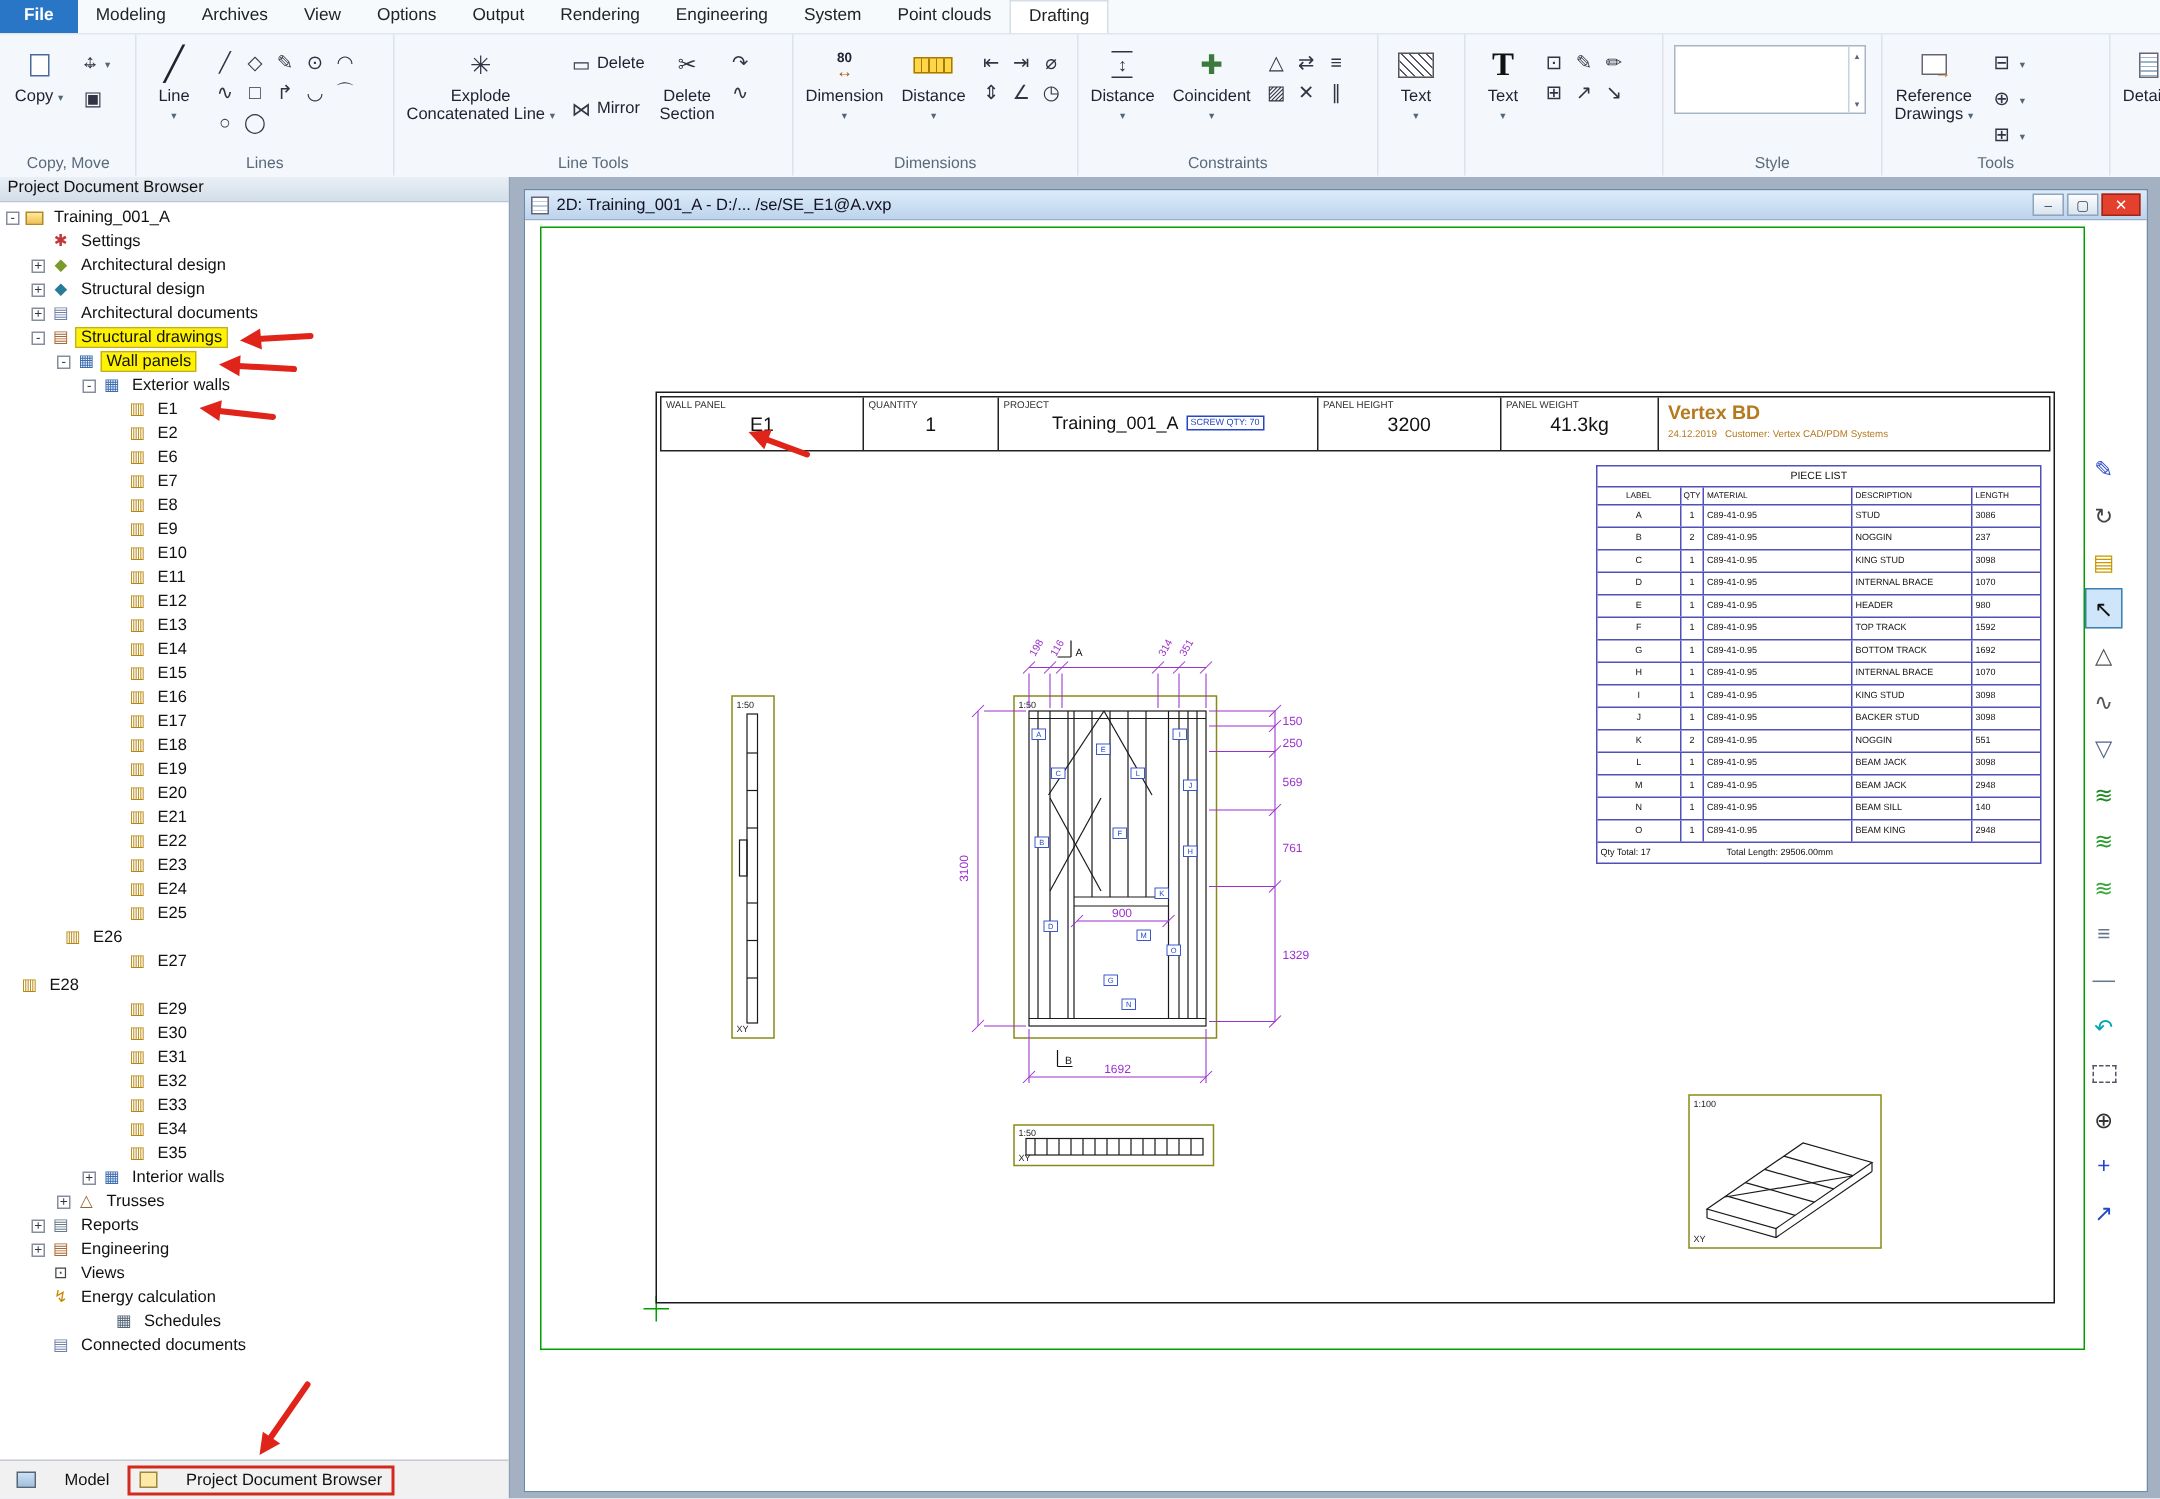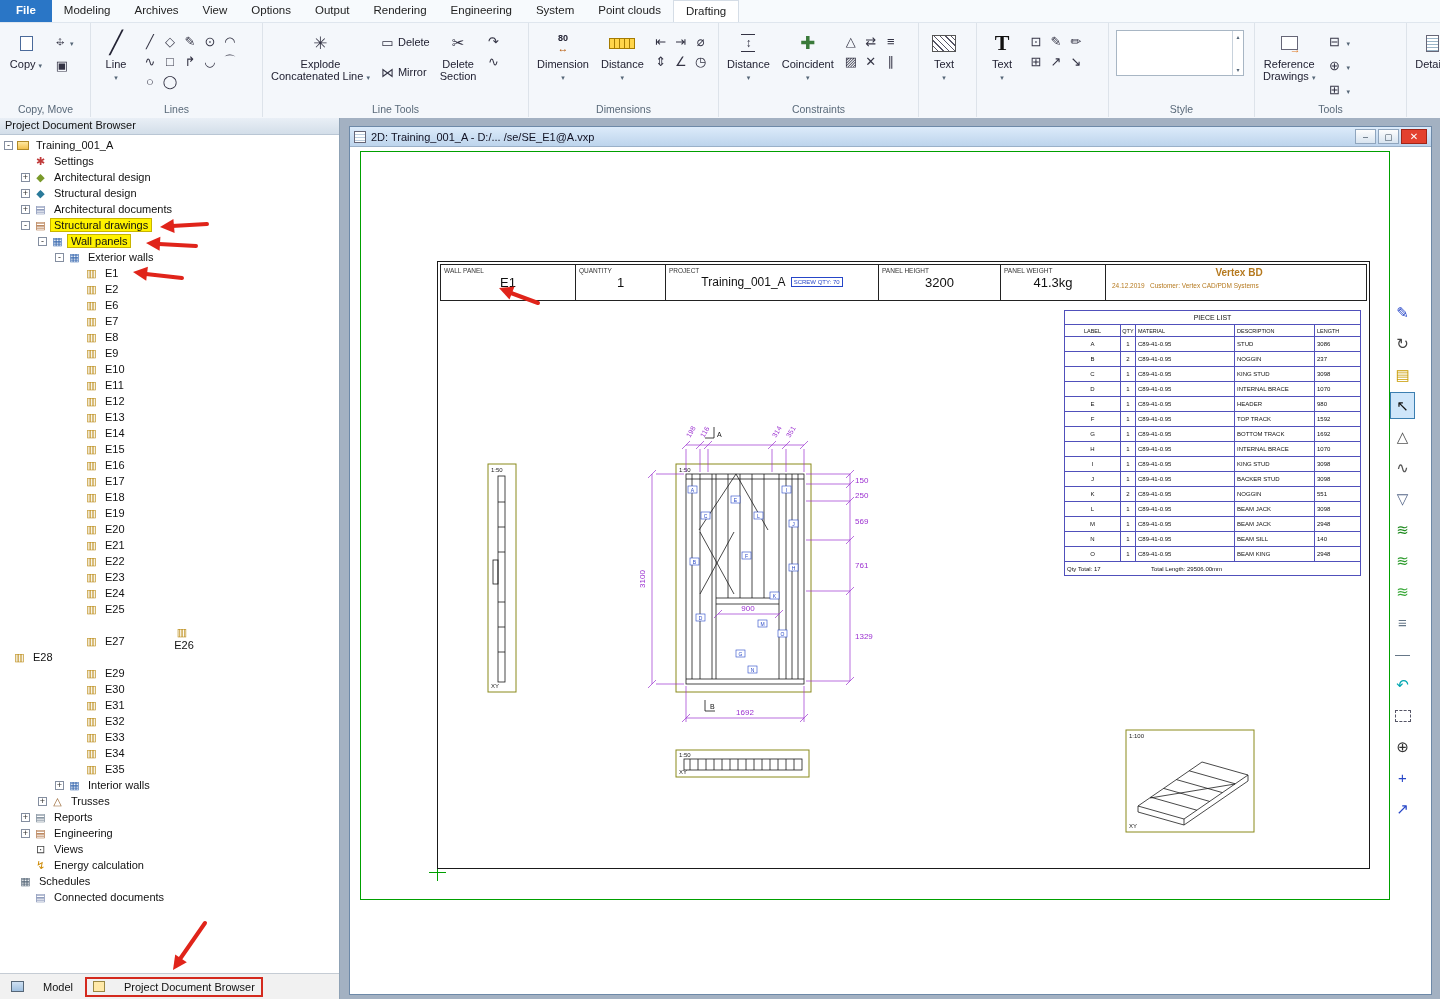--- a/index.html
+++ b/index.html
@@ -90,21 +90,21 @@
   .views { position:absolute; left:0; top:0; }
 
   
   .titleblock { position:absolute; left:2px; top:2px; right:2px; height:37px; display:flex; border:1px solid #222; background:#fff; z-index:2; }
   .tbc { border-right:1px solid #222; position:relative; display:flex; flex-direction:column; flex:none; }
   .tbc:last-child { border-right:none; flex:1; }
   .tbl { font-size:6.5px; color:#333; padding:2px 0 0 3px; }
   .tbv { font-size:13px; color:#111; text-align:center; margin-top:1px; }
   .tbv-proj { display:flex; align-items:center; justify-content:center; gap:5px; font-size:12px; }
   .screwbox { border:1px solid #2646c8; color:#2646c8; font-size:6px; padding:1px 2px; }
-  .brand { color:#b5791e; font-size:10px; padding:2px 0 0 6px; font-weight:bold;text-align:center; }
+  .brand { color:#b5791e; font-size:13px; padding:2px 0 0 6px; font-weight:bold; }
   .brand2 { color:#b5791e; font-size:6.5px; padding:4px 0 0 6px; }
 
   
   .piecelist { position:absolute; left:626px; top:48px; width:297px; border:1px solid #5050bb; background:#fff; z-index:2; font-size:6px; color:#111; }
   .pltitle { height:13px; line-height:13px; text-align:center; font-size:7px; }
   .plhead { display:flex; height:12px; border-top:1px solid #5050bb; align-items:center; font-size:5.5px; }
   .plrow { display:flex; height:15px; border-top:1px solid #5050bb; align-items:center; }
   .plfoot { display:flex; height:14px; border-top:1px solid #5050bb; align-items:center; }
   .plc { height:100%; display:flex; align-items:center; }
   .plc + .plc { border-left:1px solid #5050bb; }
@@ -515,21 +515,21 @@
         <div class="trow" style="padding-left: 72px;">
           <span class="exp hid"></span>
           <span class="ti ti-wall"></span>
           <span class="tlabel">E24</span>
         </div>
         <div class="trow" style="padding-left: 72px;">
           <span class="exp hid"></span>
           <span class="ti ti-wall"></span>
           <span class="tlabel">E25</span>
         </div>
-        <div class="trow" style="padding-left: 29px; flex-direction: column;">
+        <div class="trow" style="padding-left: 29px;">
           <span class="exp hid"></span>
           <span class="ti ti-wall"></span>
           <span class="tlabel">E26</span>
         </div>
         <div class="trow" style="padding-left: 72px;">
           <span class="exp hid"></span>
           <span class="ti ti-wall"></span>
           <span class="tlabel">E27</span>
         </div>
         <div class="trow" style="">
@@ -595,21 +595,21 @@
         <div class="trow" style="padding-left: 21px;">
           <span class="exp hid"></span>
           <span class="ti ti-views"></span>
           <span class="tlabel">Views</span>
         </div>
         <div class="trow" style="padding-left: 21px;">
           <span class="exp hid"></span>
           <span class="ti ti-energy"></span>
           <span class="tlabel">Energy calculation</span>
         </div>
-        <div class="trow" style="padding-left: 6px;">
+        <div class="trow" style="padding-left: 21px; margin-left: 42px;">
           <span class="exp hid"></span>
           <span class="ti ti-sched"></span>
           <span class="tlabel">Schedules</span>
         </div>
         <div class="trow" style="padding-left: 21px;">
           <span class="exp hid"></span>
           <span class="ti ti-docs"></span>
           <span class="tlabel">Connected documents</span>
         </div>
       </div>

